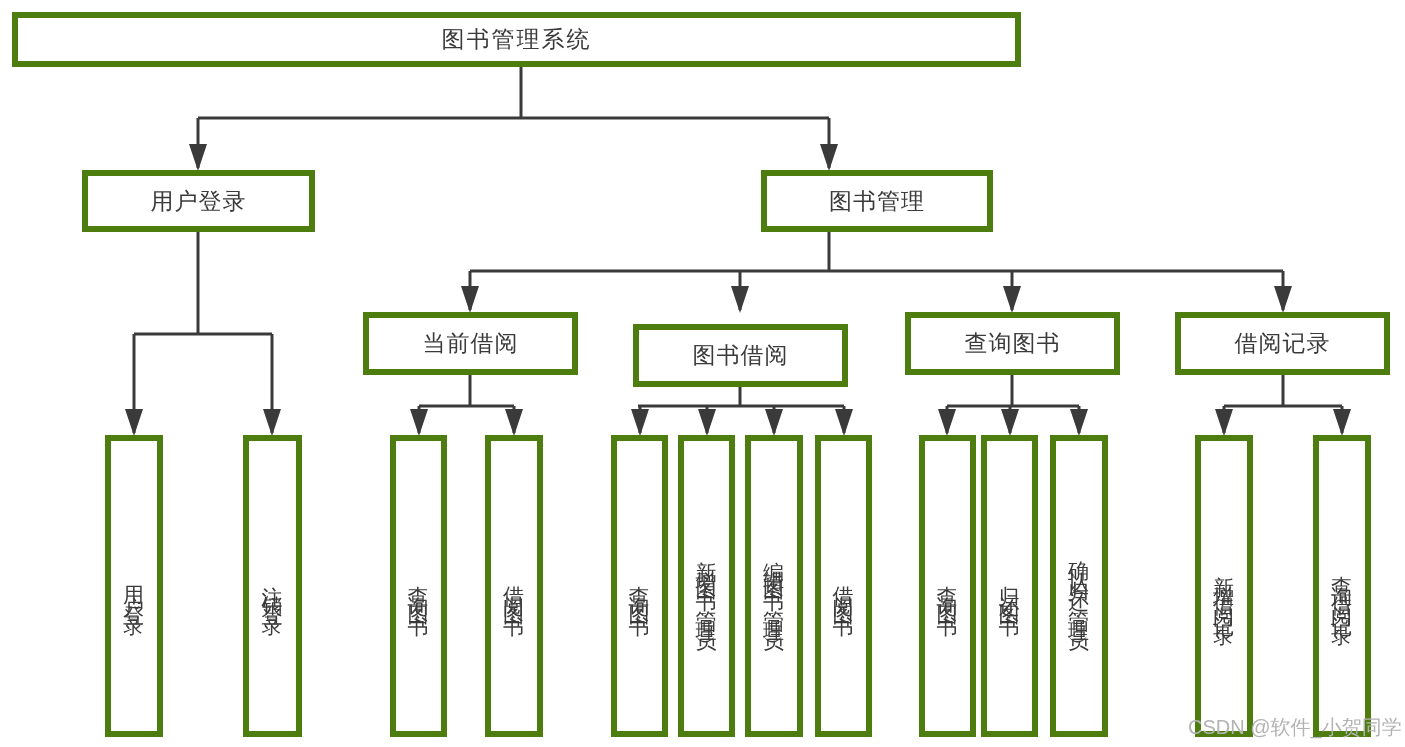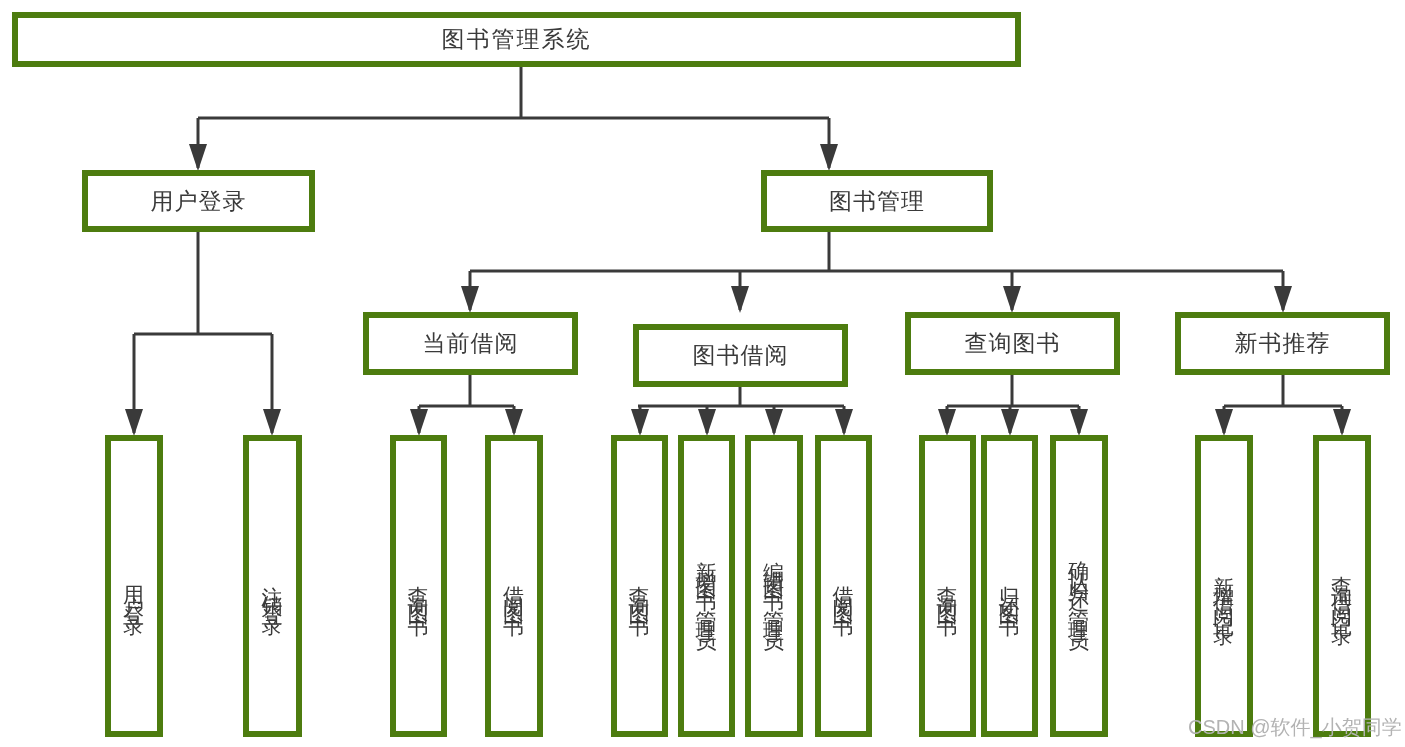--- a/index.html
+++ b/index.html
@@ -101,21 +101,21 @@
   </svg>
 
   <div class="node root-node" style="left:12px; top:12px; width:1009px; height:55px;">图书管理系统</div>
 
   <div class="node h-node" style="left:82px; top:170px; width:233px; height:62px;">用户登录</div>
   <div class="node h-node" style="left:713px; top:170px; width:232px; height:62px;margin-left:48px;">图书管理</div>
 
   <div class="node h-node" style="left:363px; top:312px; width:215px; height:63px;">当前借阅</div>
   <div class="node h-node" style="left:633px; top:312px; width:215px; height:63px;margin-top:12px;">图书借阅</div>
   <div class="node h-node" style="left:905px; top:312px; width:215px; height:63px;">查询图书</div>
-  <div class="node h-node" style="left:1175px; top:312px; width:215px; height:63px;">新书推荐</div>
+  <div class="node h-node" style="left:1175px; top:312px; width:215px; height:63px;">借阅记录</div>
 
   <div class="node v-node" style="left:105px; top:435px; width:58px; height:302px;">用户登录</div>
   <div class="node v-node" style="left:243px; top:435px; width:59px; height:302px;">注销登录</div>
   <div class="node v-node" style="left:390px; top:435px; width:57px; height:302px;">查询图书</div>
   <div class="node v-node" style="left:485px; top:435px; width:58px; height:302px;">借阅图书</div>
   <div class="node v-node" style="left:611px; top:435px; width:57px; height:302px;">查询图书</div>
   <div class="node v-node" style="left:678px; top:435px; width:57px; height:302px;">新增图书（管理员）</div>
   <div class="node v-node" style="left:745px; top:435px; width:58px; height:302px;">编辑图书（管理员）</div>
   <div class="node v-node" style="left:815px; top:435px; width:57px; height:302px;">借阅图书</div>
   <div class="node v-node" style="left:919px; top:435px; width:57px; height:302px;">查询图书</div>

